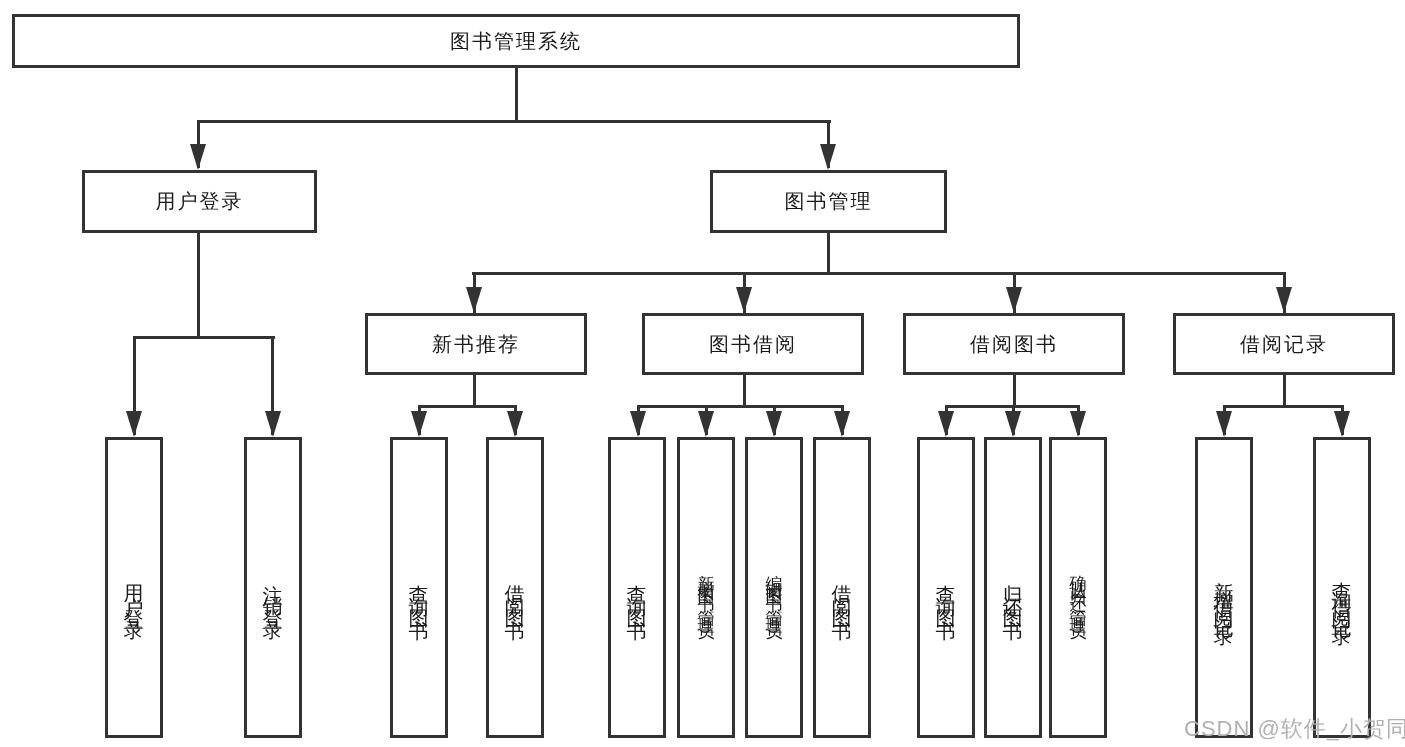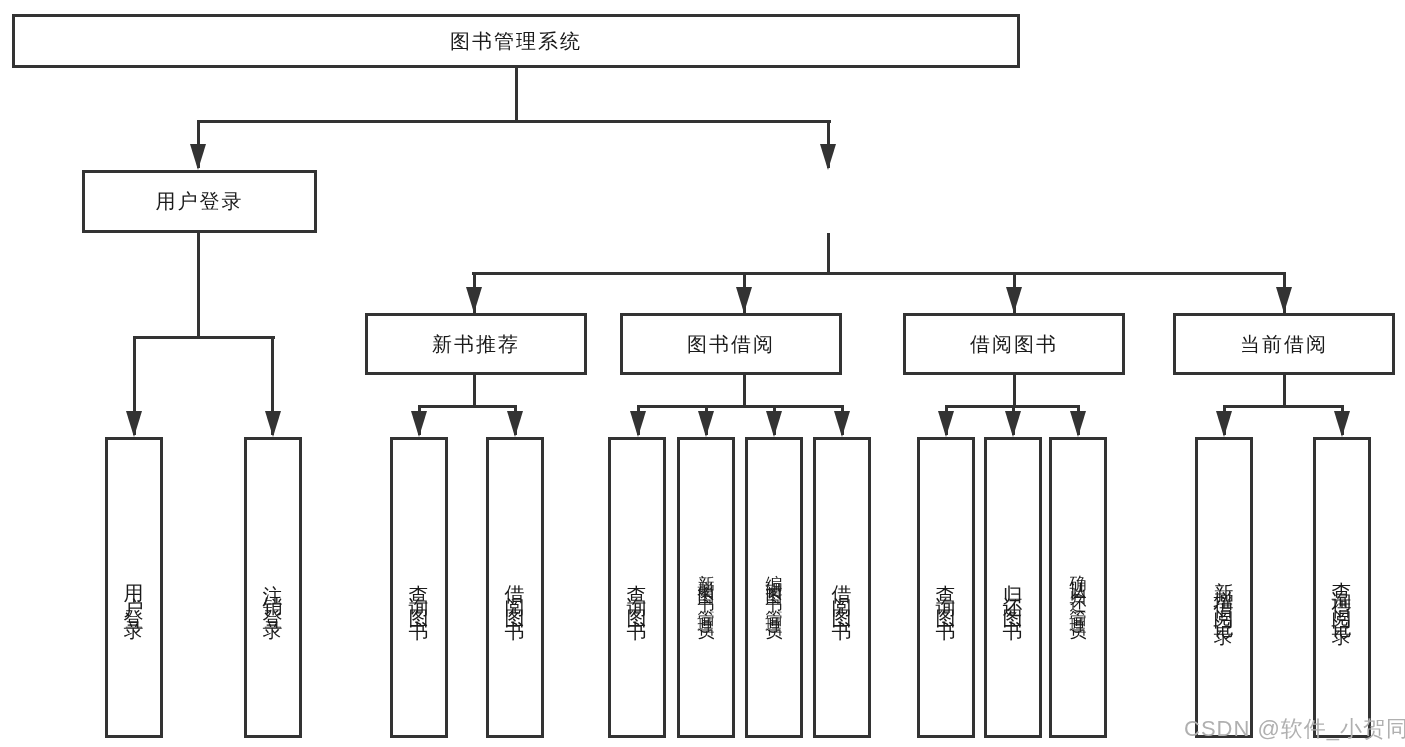--- a/index.html
+++ b/index.html
@@ -46,20 +46,23 @@
   <div class="vl" style="left:515px;top:68px;height:54px"></div>
   <div class="hl" style="left:197px;top:120px;width:634px"></div>
   <div class="vl" style="left:197px;top:122px;height:46px"></div>
   <div class="ar" style="left:190px;top:144px"></div>
   <div class="vl" style="left:827px;top:122px;height:46px"></div>
   <div class="ar" style="left:820px;top:144px"></div>
 
   <div class="box" style="left:82px;top:170px;width:235px;height:63px">
     <span>用户登录</span>
   </div>
+  <div class="box" style="left:710px;top:170px;width:237px;height:63px">
+    <span>图书管理</span>
+  </div>
 
   <div class="vl" style="left:197px;top:233px;height:105px"></div>
   <div class="hl" style="left:133px;top:336px;width:142px"></div>
   <div class="vl" style="left:133px;top:338px;height:97px"></div>
   <div class="ar" style="left:126px;top:411px"></div>
   <div class="vl" style="left:271px;top:338px;height:97px"></div>
   <div class="ar" style="left:265px;top:411px"></div>
 
   <div class="vl" style="left:827px;top:233px;height:41px"></div>
   <div class="hl" style="left:472px;top:272px;width:814px"></div>
@@ -68,28 +71,28 @@
   <div class="vl" style="left:743px;top:275px;height:38px"></div>
   <div class="ar" style="left:736px;top:287px"></div>
   <div class="vl" style="left:1013px;top:275px;height:38px"></div>
   <div class="ar" style="left:1006px;top:287px"></div>
   <div class="vl" style="left:1283px;top:275px;height:38px"></div>
   <div class="ar" style="left:1276px;top:287px"></div>
 
   <div class="box" style="left:365px;top:313px;width:222px;height:62px">
     <span>新书推荐</span>
   </div>
-  <div class="box" style="left:620px;top:313px;width:222px;height:62px">
+  <div class="box" style="left:642px;top:313px;width:222px;height:62px">
     <span>图书借阅</span>
   </div>
   <div class="box" style="left:903px;top:313px;width:222px;height:62px">
     <span>借阅图书</span>
   </div>
   <div class="box" style="left:1173px;top:313px;width:222px;height:62px">
-    <span>当前借阅</span>
+    <span>借阅记录</span>
   </div>
 
   <div class="vl" style="left:473px;top:375px;height:31px"></div>
   <div class="hl" style="left:418px;top:405px;width:99px"></div>
   <div class="vl" style="left:418px;top:407px;height:28px"></div>
   <div class="ar" style="left:411px;top:411px"></div>
   <div class="vl" style="left:514px;top:407px;height:28px"></div>
   <div class="ar" style="left:507px;top:411px"></div>
 
   <div class="vl" style="left:743px;top:375px;height:31px"></div>

